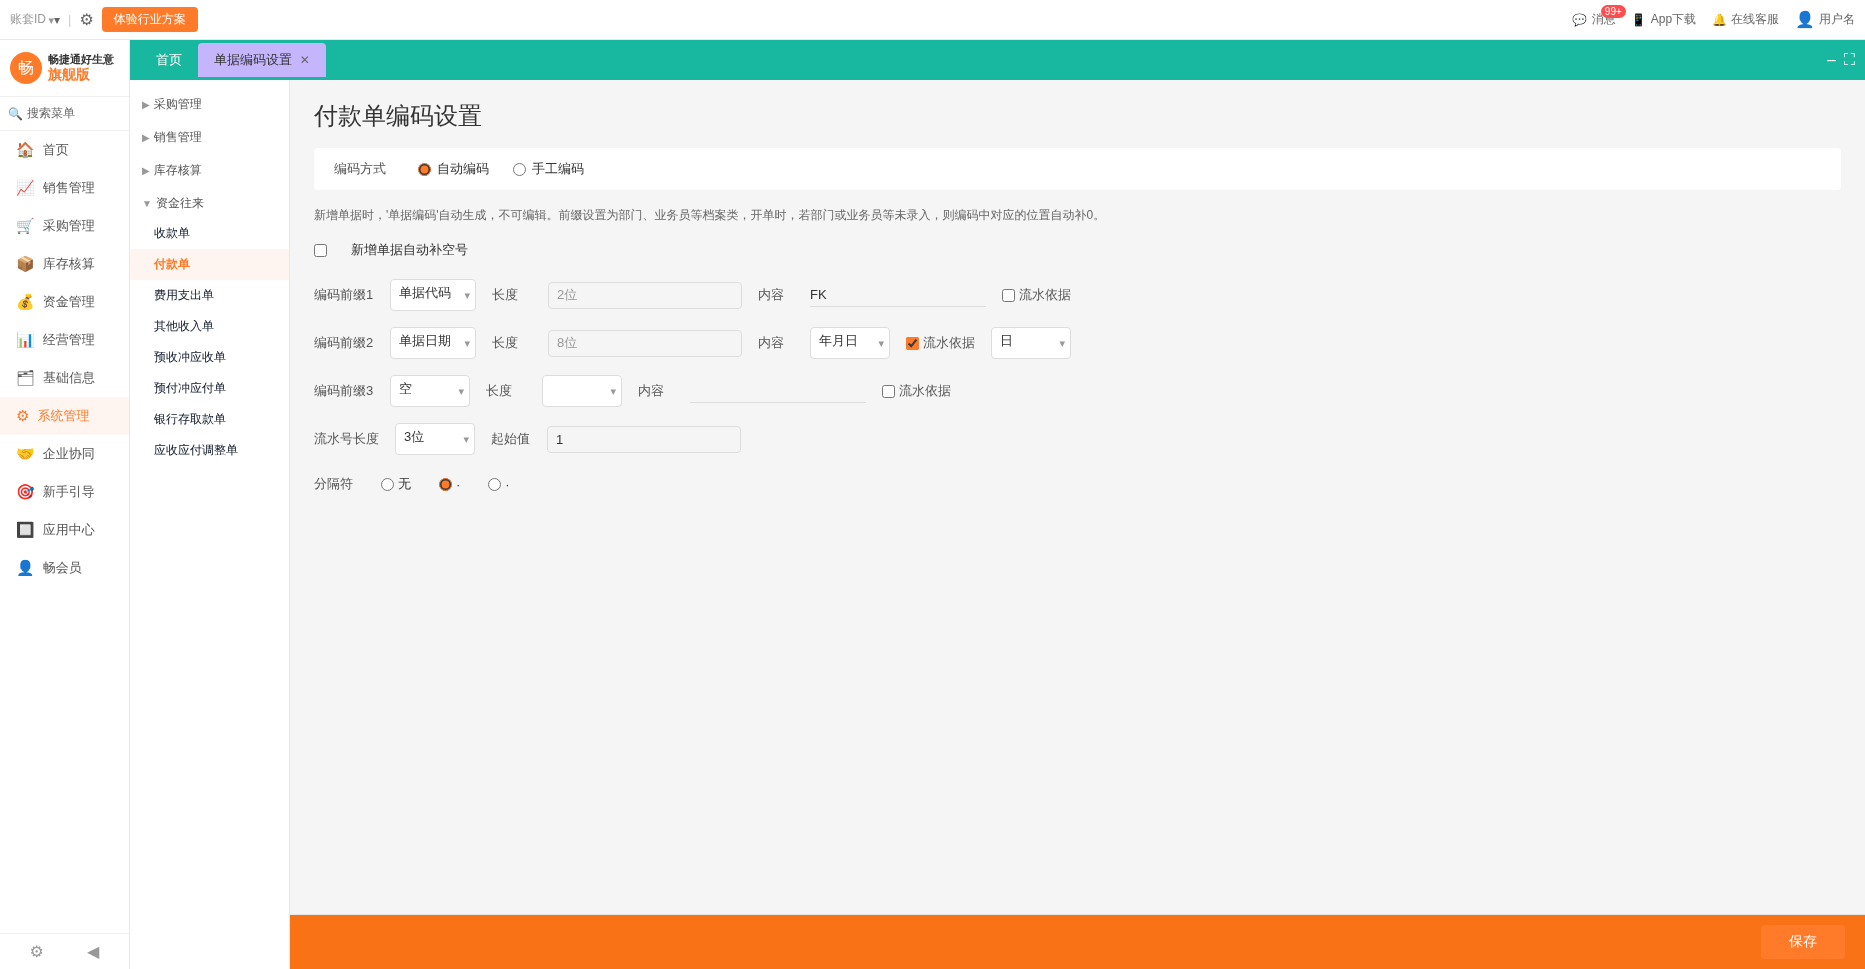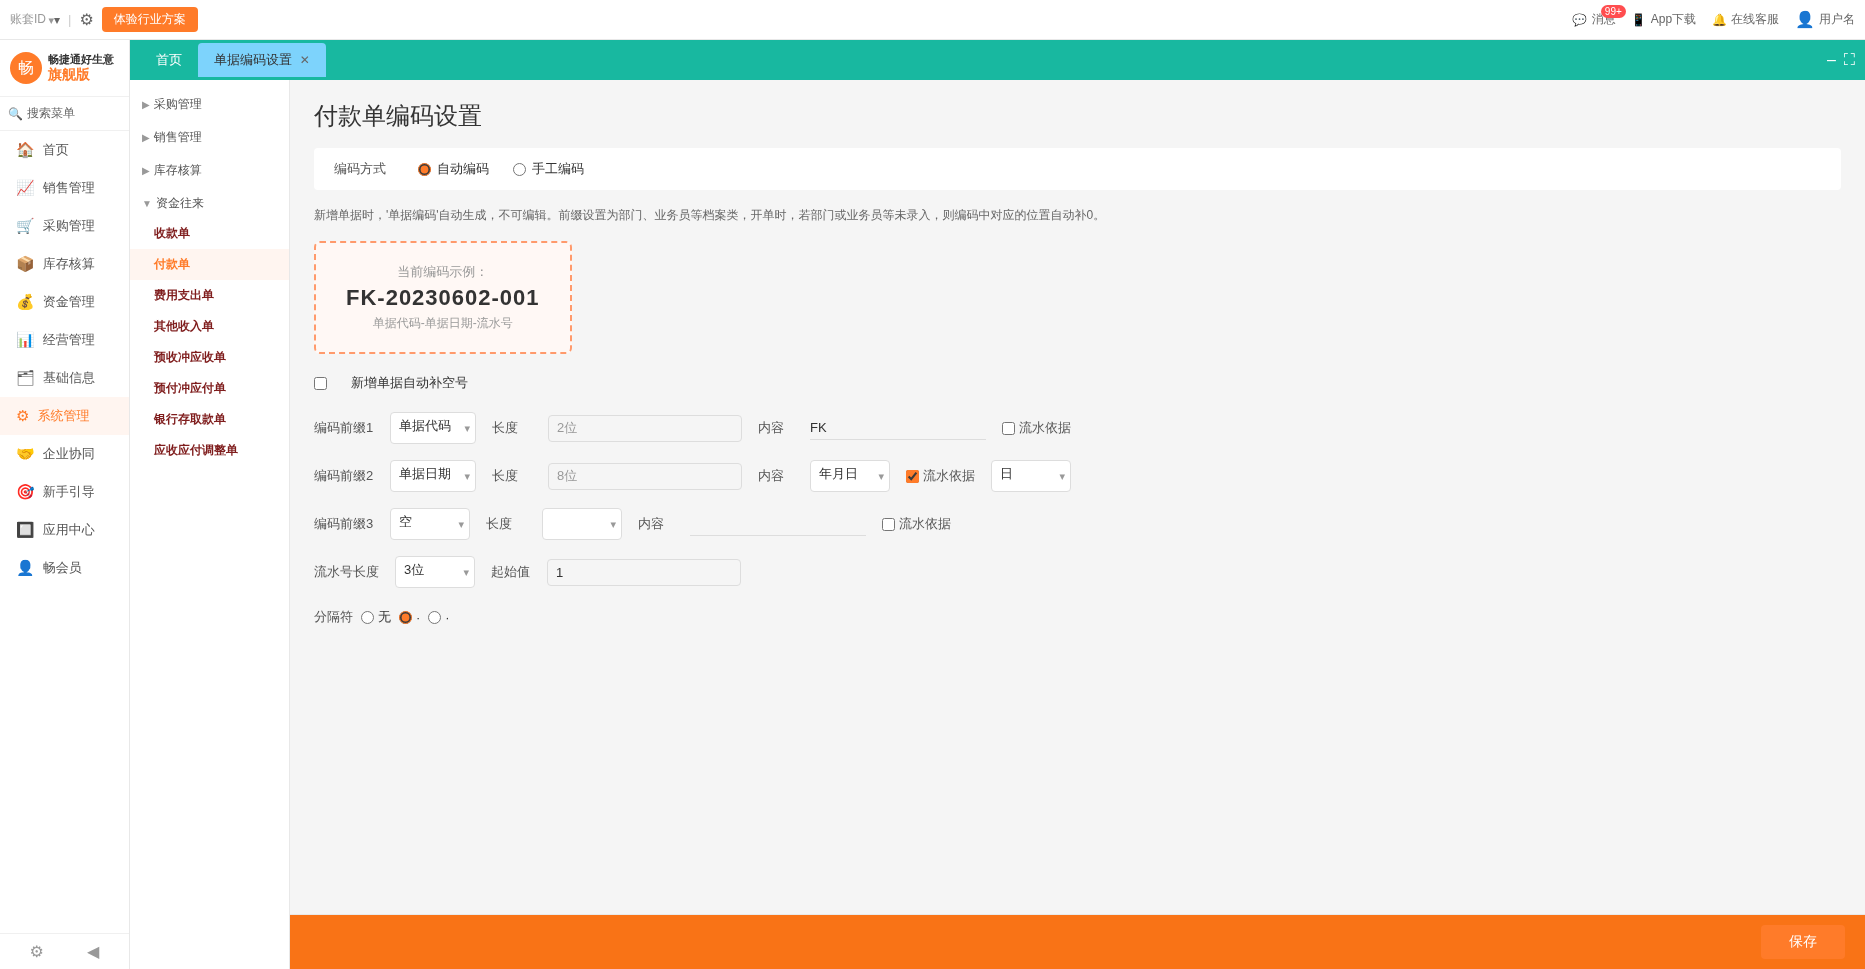--- a/index.html
+++ b/index.html
@@ -117,21 +117,21 @@
       flex-shrink: 0;
     }
     .tab-item {
       padding: 8px 16px;
       color: #fff;
       cursor: pointer;
       font-size: 13px;
       border-radius: 4px 4px 0 0;
     }
     .tab-item.active {
-      background: #7dd3fc;
+      background: #c4b5fd;
       color: #333;
     }
     .tab-close {
       margin-left: 4px;
       font-size: 12px;
       color: #666;
     }
     .tab-bar-icons {
       margin-left: auto;
       display: flex; gap: 8px;
@@ -168,23 +168,22 @@
       padding: 6px 12px;
       color: #555;
       font-size: 12px;
       display: flex; align-items: center; gap: 4px;
       cursor: pointer;
     }
     .sub-nav-title .arrow { font-size: 10px; color: #999; }
     .sub-nav-item {
       padding: 7px 24px;
       font-size: 12px;
-      color: #7f1d1d;
+      color: #0f172a;
       cursor: pointer;
-      font-weight: bold;
     }
     .sub-nav-item.active { color: #ff7b29; background: #fff5f0; font-weight: bold; }
 
     
     .form-area {
       flex: 1;
       padding: 20px 24px;
       overflow-y: auto;
       background: #f5f5f5;
     }
@@ -297,21 +296,21 @@
     .checkbox-label { display: flex; align-items: center; gap: 4px; font-size: 13px; color: #555; }
     .checkbox-label input { accent-color: #ff7b29; }
 
     
     .serial-row {
       display: flex; align-items: center; gap: 16px; margin-bottom: 20px;
     }
 
     
     .sep-row {
-      display: flex; align-items: center; gap: 8px; margin-bottom: 20px;
+      display: flex; align-items: center; gap: 28px; margin-bottom: 20px;
     }
     .sep-radio { display: flex; align-items: center; gap: 4px; font-size: 13px; }
     .sep-radio input { accent-color: #ff7b29; }
 
     
     .bottom-bar {
       background: #f97316;
       border-top: 1px solid #e8e8e8;
       padding: 10px 20px;
       display: flex;
@@ -504,25 +503,20 @@
             <label>
               <input type="radio" name="code_method" class="radio-orange" style="">
               <span>手工编码</span>
             </label>
           </div>
 
           
           <div class="info-text">新增单据时，'单据编码'自动生成，不可编辑。前缀设置为部门、业务员等档案类，开单时，若部门或业务员等未录入，则编码中对应的位置自动补0。</div>
 
           
-          <div class="code-preview">
-            <div style="font-size:13px;color:#999;margin-bottom:4px">当前编码示例：</div>
-            <div class="code-example">FK-20230602-001</div>
-            <div class="code-desc">单据代码-单据日期-流水号</div>
-          </div>
 
           
           <div class="auto-fill-row">
             <input type="checkbox" id="auto-fill" style="">
             <label for="auto-fill">新增单据自动补空号</label>
           </div>
 
           
           <div class="form-row">
             <span class="form-label">编码前缀1</span>

